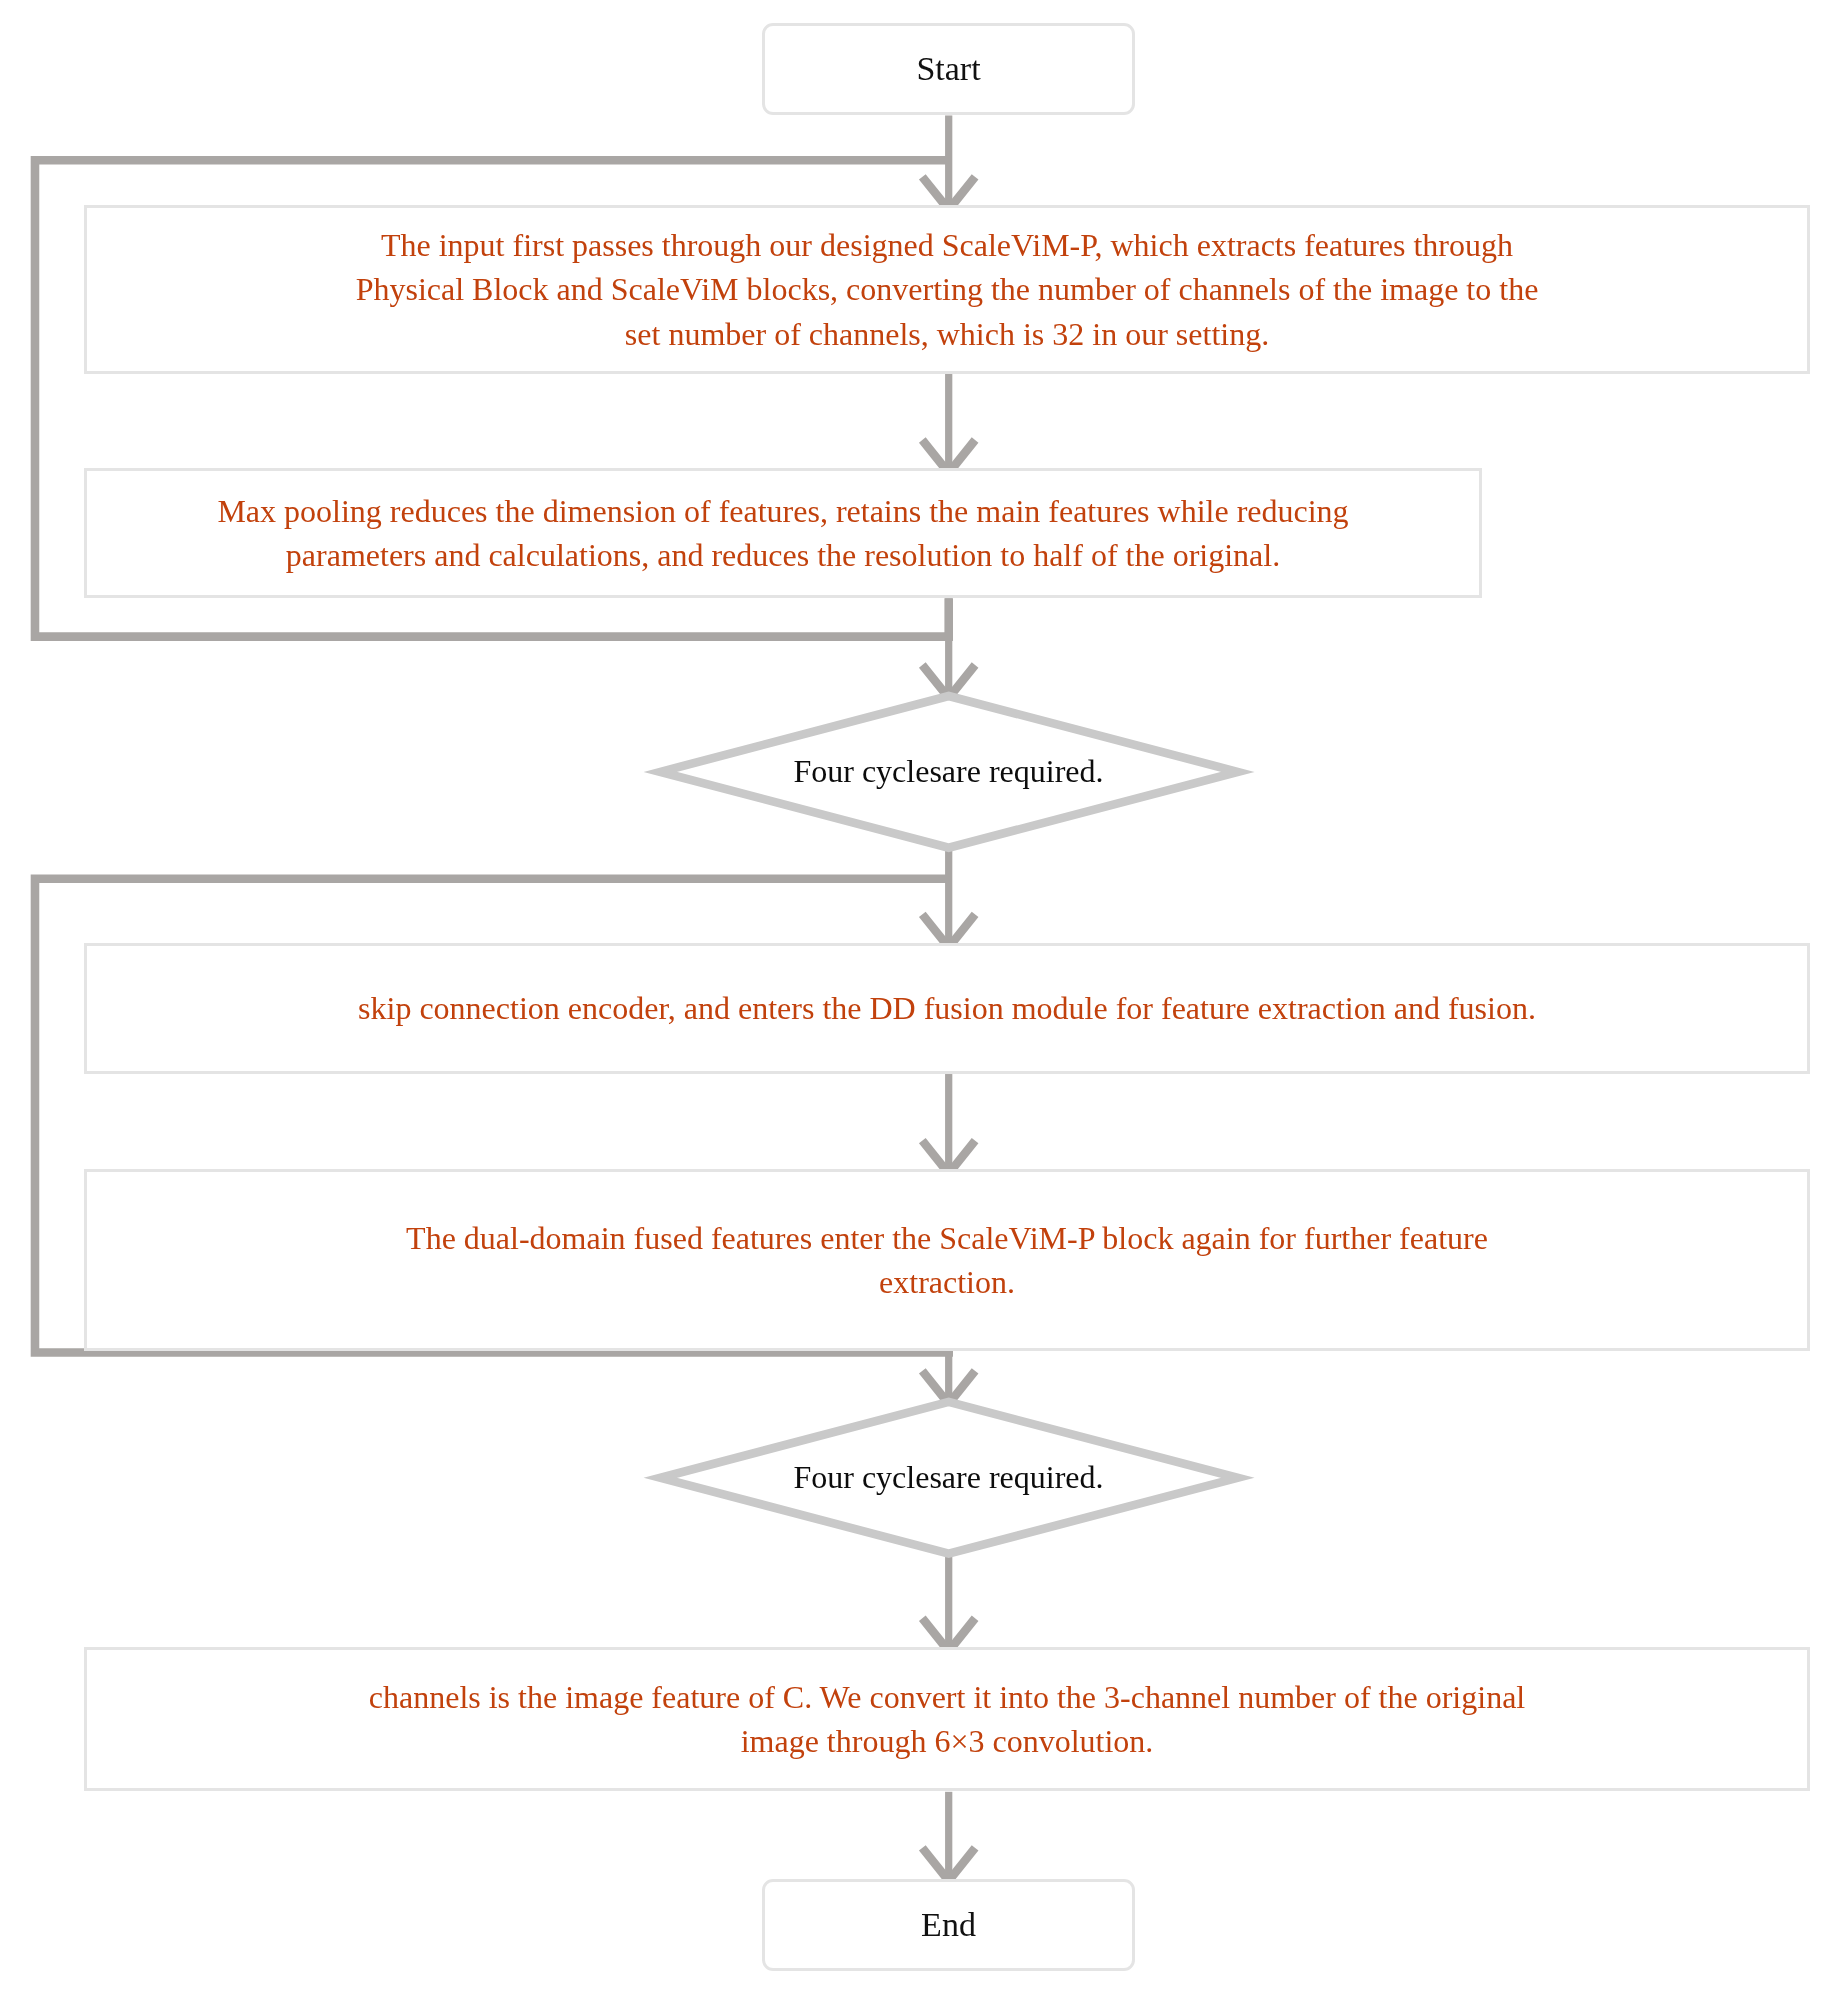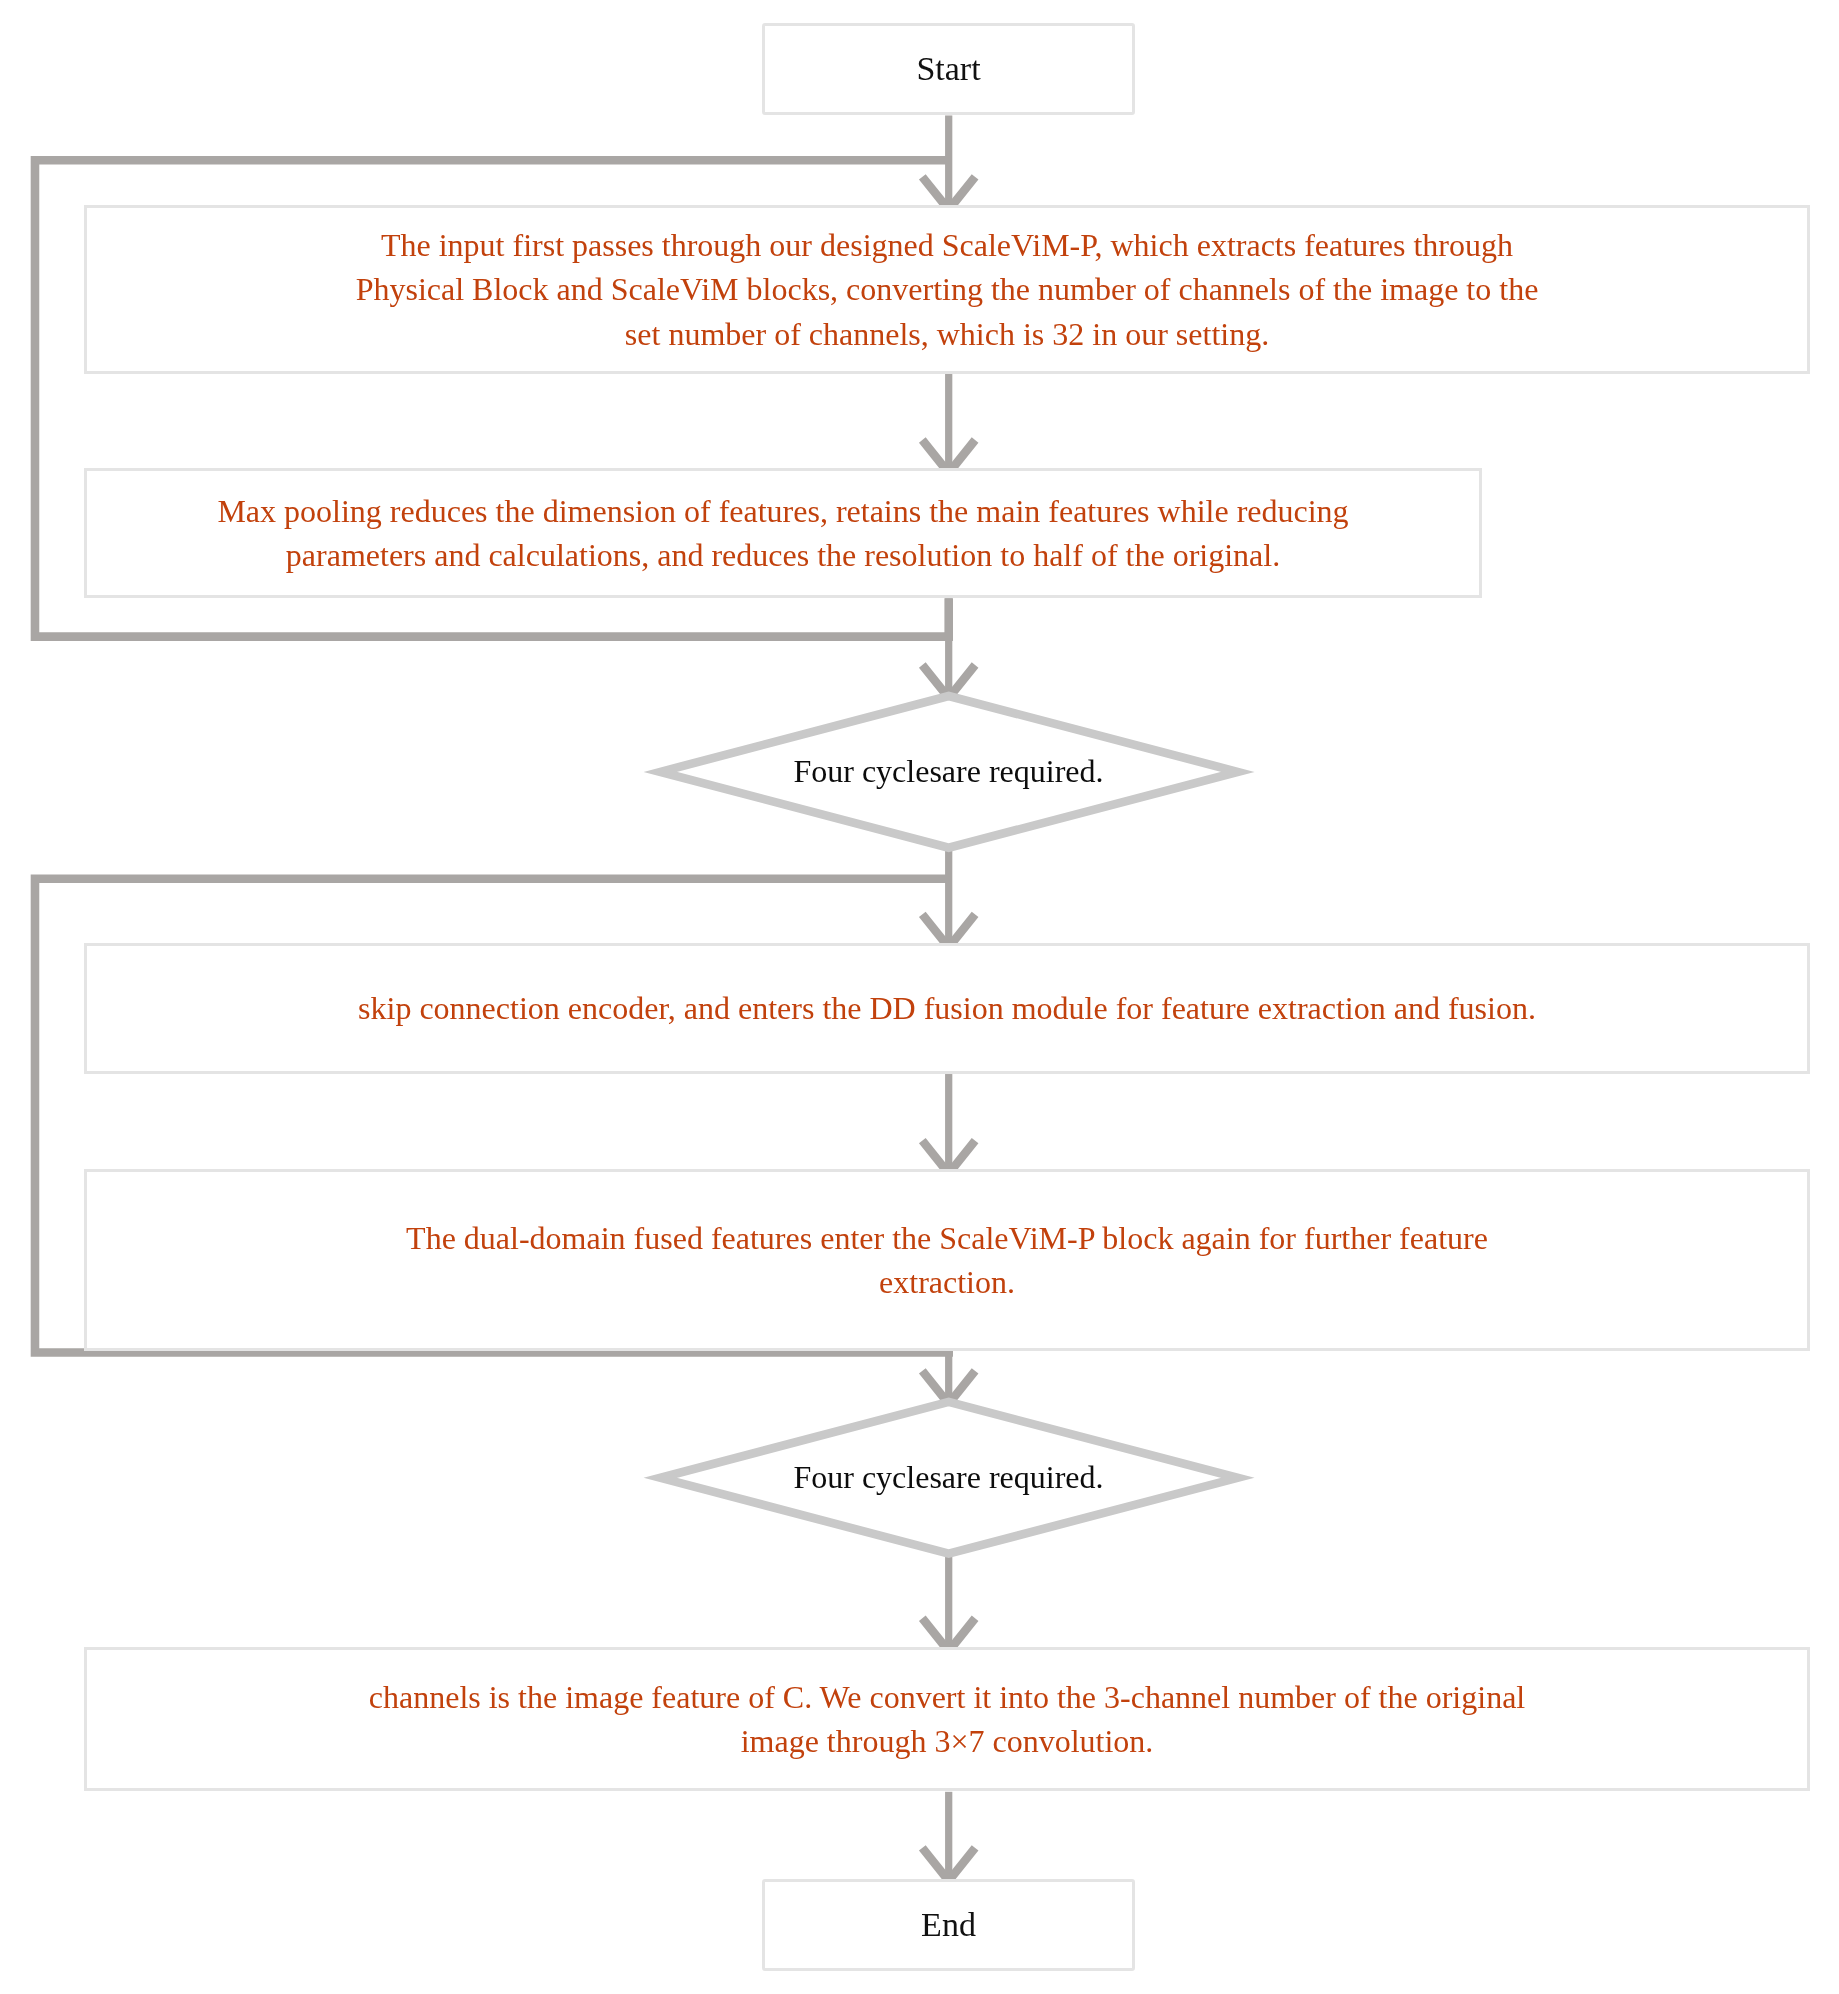--- a/index.html
+++ b/index.html
@@ -29,21 +29,21 @@
     position: absolute;
     box-sizing: border-box;
     background: #ffffff;
     display: flex;
     align-items: center;
     justify-content: center;
     text-align: center;
   }
   .terminator {
     border: 3.3px solid #e4e4e4;
-    border-radius: 3px;
+    border-radius: 11px;
     font-size: 34px;
     color: #111111;
   }
   .process {
     border: 3.3px solid #e4e4e4;
     font-size: 32px;
     line-height: 1.38;
     color: #c2410c;
     padding: 4px 22.4px;
   }
@@ -144,21 +144,21 @@
   </div>
 
   <div class="decision-label" style="left:744px; top:1415px; width:409px; height:125px;">
     <span>Four cycles</span>
     <span>are required.</span>
   </div>
 
   <div class="node process" style="left:84px; top:1647px; width:1726px; height:144px;">
     <div>
       <span class="txt">channels is the image feature of C. We convert it into the 3-channel number of the original</span>
-      <span class="txt">image through 3×7 convolution.</span>
+      <span class="txt">image through 6×3 convolution.</span>
     </div>
   </div>
 
   <div class="node terminator" style="left:762px; top:1879px; width:373px; height:92px;">
     <span>End</span>
   </div>
 
 </div>
 
 

